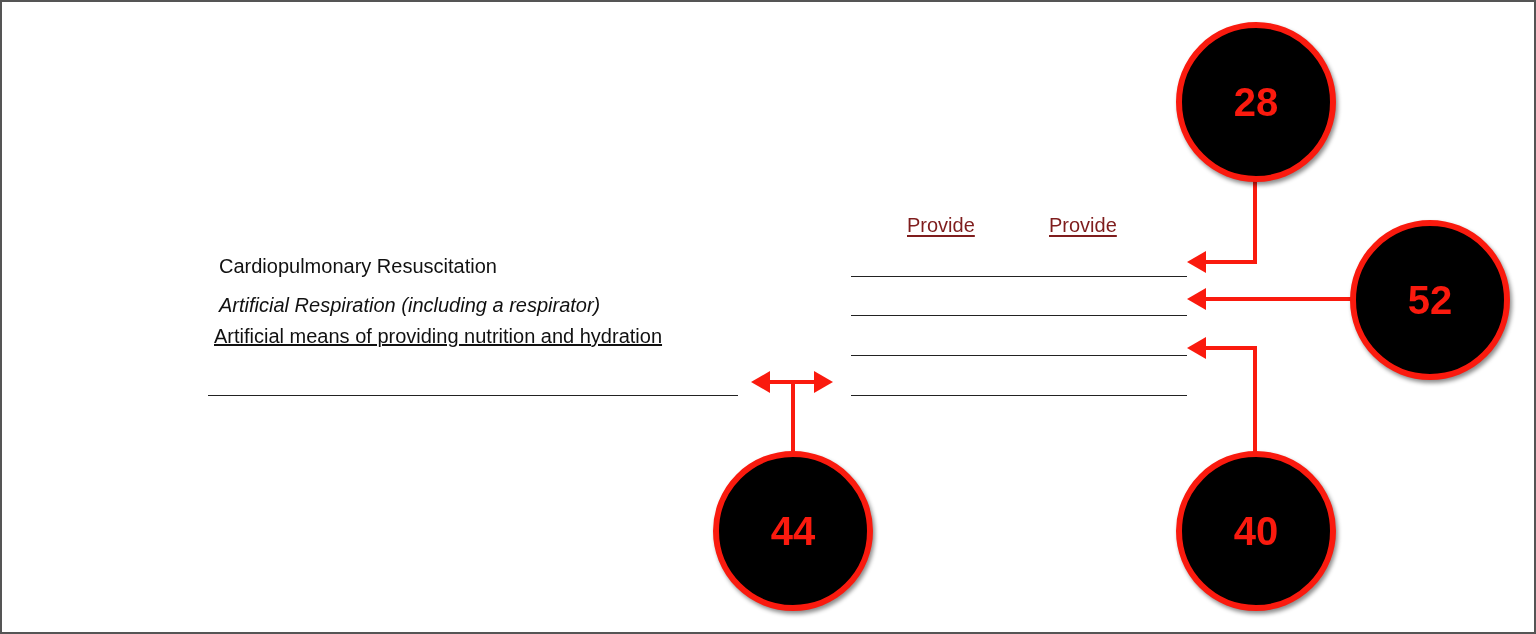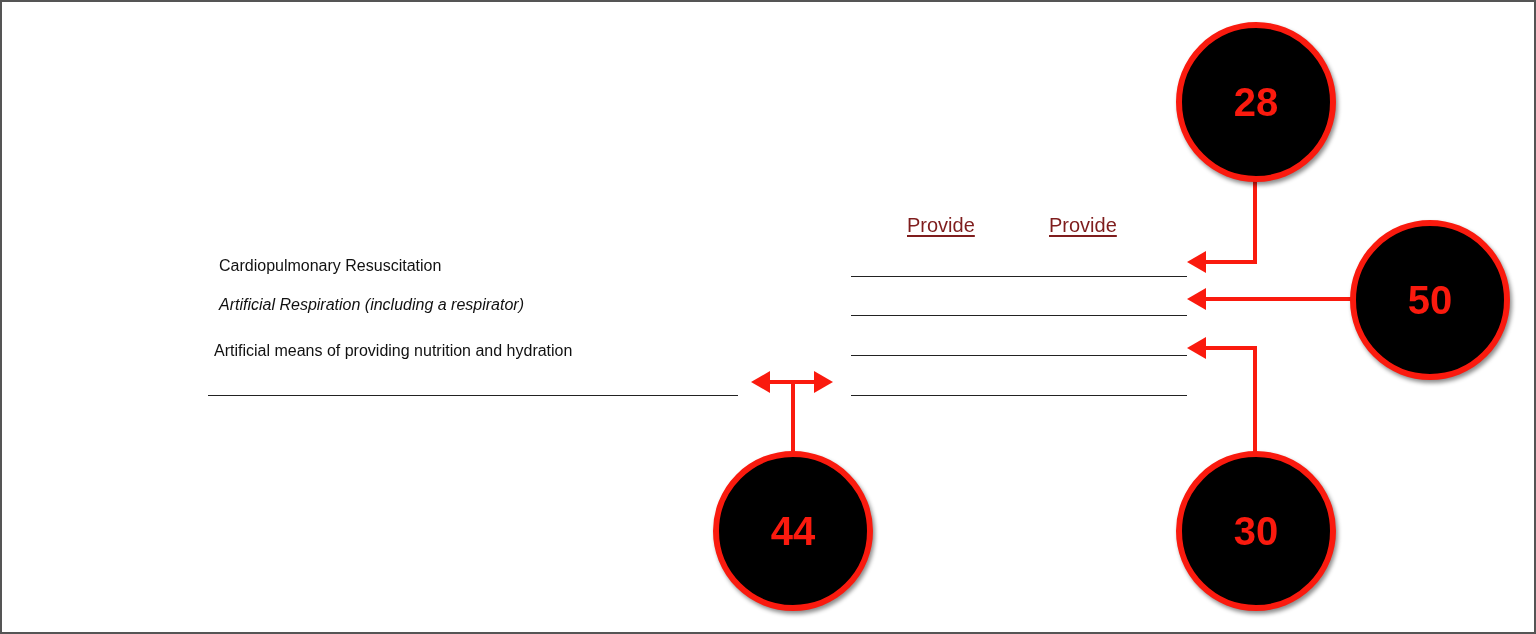--- a/index.html
+++ b/index.html
@@ -6,21 +6,21 @@
     body {
       width: 1536px; height: 634px; position: relative; overflow: hidden;
       background: #ffffff;
       font-family: "Liberation Sans", sans-serif;
     }
     .frame {
       position: absolute; left: 0; top: 0; width: 1532px; height: 630px;
       border: 2px solid #555555; background: #ffffff;
     }
     .label {
-      position: absolute; font-size: 16px; color: #111111; white-space: nowrap;
+      position: absolute; font-size: 20px; color: #111111; white-space: nowrap;
       line-height: 24px;
     }
     .col-header {
       position: absolute; font-size: 20px; color: #7f1d1d; text-decoration: underline;
       text-underline-offset: 3px; line-height: 24px; white-space: nowrap;
     }
     .blank {
       position: absolute; height: 0; border-top: 1.5px solid #222222;
     }
     .callout {
@@ -37,21 +37,21 @@
 </head>
 <body>
 
 <div class="frame"></div>
 
 <div class="col-header" style="left:907px; top:213px;">Provide</div>
 <div class="col-header" style="left:1049px; top:213px;">Provide</div>
 
 <div class="label" style="left:219px; top:254px;">Cardiopulmonary Resuscitation</div>
 <div class="label" style="left:219px; top:293px;font-style:italic;">Artificial Respiration (including a respirator)</div>
-<div class="label" style="left:214px; top:339px;">Artificial means of providing nutrition and hydration</div>
+<div class="label" style="left:214px; top:324px;text-decoration:underline;">Artificial means of providing nutrition and hydration</div>
 
 <div class="blank" style="left:208px; top:395px; width:530px;"></div>
 
 <div class="blank" style="left:851px; top:276px; width:336px;"></div>
 <div class="blank" style="left:851px; top:315px; width:336px;"></div>
 <div class="blank" style="left:851px; top:355px; width:336px;"></div>
 <div class="blank" style="left:851px; top:395px; width:336px;"></div>
 
 <svg class="overlay" width="1536" height="634">
   <g stroke="#fa1a0e" stroke-width="4" fill="none">
@@ -71,20 +71,20 @@
     <polygon points="1187,348 1206,337 1206,359"></polygon>
     <polygon points="751,382 770,371 770,393"></polygon>
     <polygon points="833,382 814,371 814,393"></polygon>
   </g>
 </svg>
 
 <div class="callout" style="left:1176px; top:22px;">
   <span>28</span>
 </div>
 <div class="callout" style="left:1350px; top:220px;">
-  <span>50</span>
+  <span>52</span>
 </div>
 <div class="callout" style="left:1176px; top:451px;">
-  <span>30</span>
+  <span>40</span>
 </div>
 <div class="callout" style="left:713px; top:451px;">
   <span>44</span>
 </div>
 
 </body></html>

